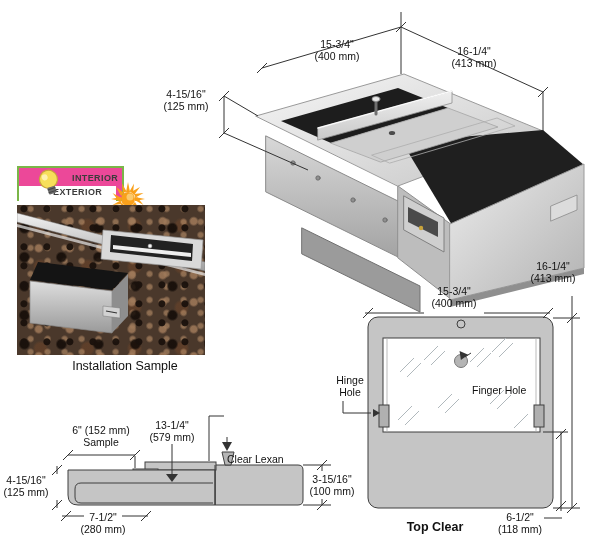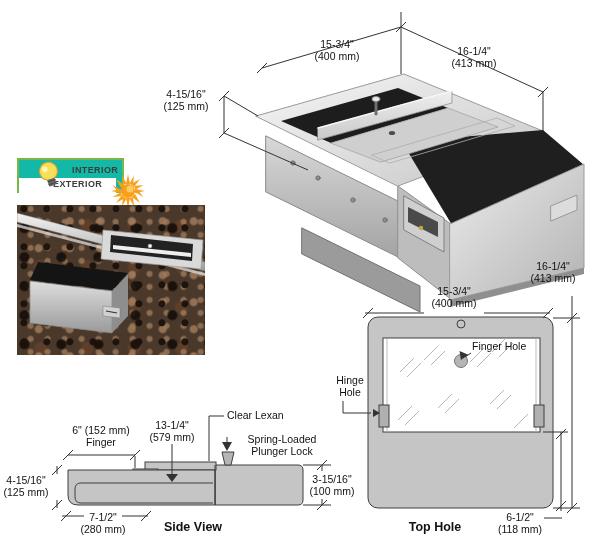--- a/index.html
+++ b/index.html
@@ -1,33 +1,33 @@
 <!DOCTYPE html>
 <html><head>
 <meta charset="utf-8">
 <style>
   html,body{margin:0;padding:0;background:#fff;}
   #stage{position:relative;width:600px;height:550px;background:#fff;overflow:hidden;
          font-family:"Liberation Sans",sans-serif;color:#111;}
   #linework{position:absolute;left:0;top:0;width:600px;height:550px;}
   .dim{position:absolute;font-size:10.5px;line-height:12px;text-align:center;white-space:nowrap;color:#111;}
   .cap{position:absolute;font-size:12.5px;font-weight:bold;text-align:center;white-space:nowrap;color:#111;}
-  .note{position:absolute;font-size:10.5px;line-height:11.5px;white-space:nowrap;color:#111;}
+  .note{position:absolute;font-size:10.5px;line-height:11.5px;white-space:nowrap;color:#111;margin-top:44px;}
   #photo{position:absolute;left:17px;top:205px;width:188px;height:150px;
     background-color:#4a382b;
     background-image:
       radial-gradient(circle at 30% 20%, rgba(26,17,12,.95) 0 3px, transparent 4px),
       radial-gradient(circle at 70% 60%, rgba(160,122,90,.85) 0 3px, transparent 5px),
       radial-gradient(circle at 20% 80%, rgba(18,11,7,.85) 0 4px, transparent 6px),
       radial-gradient(circle at 80% 30%, rgba(196,152,112,.55) 0 2px, transparent 4px),
       radial-gradient(circle at 50% 50%, rgba(96,64,42,.9) 0 5px, transparent 8px);
     background-size:23px 19px,31px 27px,37px 29px,17px 13px,47px 41px;}
   #photo svg{position:absolute;left:0;top:0;}
   #caption{position:absolute;left:40px;top:359px;width:170px;font-size:12.5px;text-align:center;white-space:nowrap;}
-  #badge{position:absolute;left:17px;top:158px;width:107px;height:35px;background:#14b8a6;
+  #badge{position:absolute;left:17px;top:166px;width:107px;height:35px;background:#ec4899;
          border:2px solid #7ab648;box-sizing:border-box;}
   #badge .row2{position:absolute;left:0;top:18px;width:97px;height:15px;background:#fff;}
   #badge .t1{position:absolute;left:53px;top:5px;font-size:9px;font-weight:bold;color:#3c3c3c;letter-spacing:.4px;}
   #badge .t2{position:absolute;left:34px;top:19px;font-size:9px;font-weight:bold;color:#3c3c3c;letter-spacing:.4px;}
   #bulb{position:absolute;left:14px;top:-4px;}
   #sun{position:absolute;left:91px;top:13px;}
 </style>
 </head>
 <body>
 
@@ -258,60 +258,56 @@
       <polygon points="94,30 176,39 175,56 93,47" fill="#222"></polygon>
       <polygon points="96,40 174,48 174,52 96,44" fill="#eee"></polygon>
       <circle cx="133" cy="41" r="2" fill="#f5f5f5" stroke="#888" stroke-width="0.5"></circle>
       <polygon points="21,57 111,68 95,85 13,75" fill="#141414"></polygon>
       <polygon points="13,76 95,86 95,128 13,118" fill="url(#gDrawerF)" stroke="#8a8a8a" stroke-width="0.7"></polygon>
       <polygon points="95,86 111,69 111,111 95,128" fill="#8e8e8e"></polygon>
       <polygon points="86,101 103,103 103,113 86,111" fill="#d2d2d2" stroke="#777" stroke-width="0.5"></polygon>
       <line x1="89" y1="106" x2="100" y2="108" stroke="#333" stroke-width="1.2"></line>
     </svg>
   </div>
+  <div id="caption">Installation Sample</div>
 
   <div class="dim" style="left:51px;top:424px;width:100px">
     <div>6" (152 mm)</div>
-    <div>Finger</div>
+    <div>Sample</div>
   </div>
   <div class="dim" style="left:122px;top:419px;width:100px">
     <div>13-1/4"</div>
     <div>(579 mm)</div>
   </div>
   <div class="note" style="left:227px;top:410px">Clear Lexan</div>
-  <div class="dim" style="left:232px;top:433px;width:100px">
-    <div>Spring-Loaded</div>
-    <div>Plunger Lock</div>
-  </div>
   <div class="dim" style="left:0px;top:474px;width:52px">
     <div>4-15/16"</div>
     <div>(125 mm)</div>
   </div>
   <div class="dim" style="left:53px;top:511px;width:100px">
     <div>7-1/2"</div>
     <div>(280 mm)</div>
   </div>
   <div class="dim" style="left:292px;top:473px;width:80px">
     <div>3-15/16"</div>
     <div>(100 mm)</div>
   </div>
-  <div class="cap" style="left:143px;top:520px;width:100px">Side View</div>
 
   <div class="dim" style="left:507px;top:260px;width:92px">
     <div>16-1/4"</div>
     <div>(413 mm)</div>
   </div>
   <div class="dim" style="left:404px;top:285px;width:100px">
     <div>15-3/4"</div>
     <div>(400 mm)</div>
   </div>
   <div class="note" style="left:472px;top:341px">Finger Hole</div>
   <div class="dim" style="left:320px;top:374px;width:60px">
     <div>Hinge</div>
     <div>Hole</div>
   </div>
   <div class="dim" style="left:470px;top:511px;width:100px">
     <div>6-1/2"</div>
     <div>(118 mm)</div>
   </div>
-  <div class="cap" style="left:385px;top:520px;width:100px">Top Hole</div>
+  <div class="cap" style="left:385px;top:520px;width:100px">Top Clear</div>
 
 </div>
 
 </body></html>

